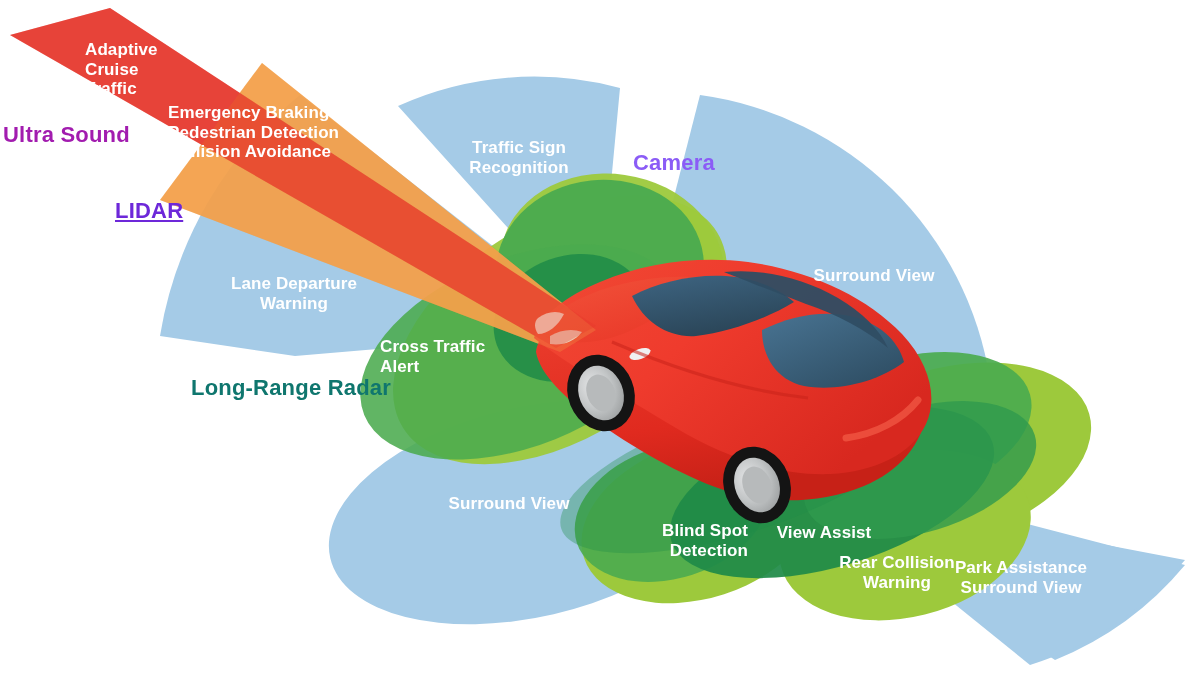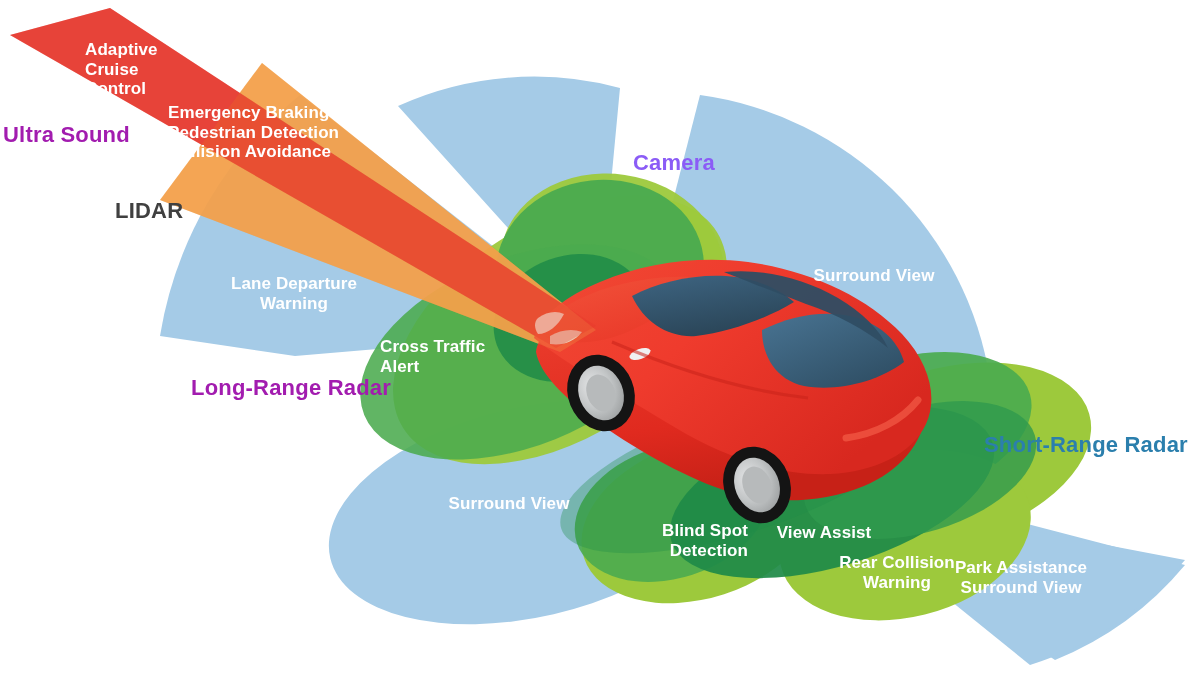--- a/index.html
+++ b/index.html
@@ -28,23 +28,23 @@
     color: #ffffff;
     font-weight: 600;
     line-height: 1.16;
     letter-spacing: 0.1px;
     white-space: pre-line;
     pointer-events: none;
   }
   .lbl.feature { font-size: 17px; }
   .lbl.sensor  { font-size: 22px; font-weight: 700; letter-spacing: 0.2px; }
   .c-ultra  { color: #a21caf; }
-  .c-lidar  { color: #404040; }
+  .c-lidar  { color: #6d28d9; text-decoration: underline; }
   .c-camera { color: #8b5cf6; }
-  .c-lrr    { color: #a21caf; }
+  .c-lrr    { color: #0f766e; }
   .c-srr    { color: #2b7fad; }
 </style>
 </head>
 <body>
 
 <div id="stage">
 
   <svg id="scene" viewBox="0 0 1200 692">
     <defs>
 
@@ -209,30 +209,31 @@
   </svg>
 
   <div class="lbl sensor c-ultra" style="left:3px; top:122px;">Ultra Sound</div>
 
   <div class="lbl sensor c-lidar" style="left:115px; top:198px;">LIDAR</div>
 
   <div class="lbl sensor c-camera" style="left:633px; top:150px;">Camera</div>
 
   <div class="lbl sensor c-lrr" style="left:191px; top:375px;">Long-Range Radar</div>
 
-  <div class="lbl sensor c-srr" style="left:984px; top:432px;">Short-Range Radar</div>
 
   <div class="lbl feature" style="left:85px; top:40px; text-align:left;">Adaptive
 Cruise
-Control</div>
+Traffic</div>
 
   <div class="lbl feature" style="left:168px; top:103px; text-align:left;">Emergency Braking
 Pedestrian Detection
 Collision Avoidance</div>
 
+  <div class="lbl feature" style="left:454px; top:138px; width:130px; text-align:center;">Traffic Sign
+Recognition</div>
 
   <div class="lbl feature" style="left:231px; top:274px; text-align:center;">Lane Departure
 Warning</div>
 
   <div class="lbl feature" style="left:380px; top:337px; width:140px; text-align:left;">Cross Traffic Alert</div>
 
   <div class="lbl feature" style="left:806px; top:266px; width:136px; text-align:center;">Surround View</div>
 
   <div class="lbl feature" style="left:441px; top:494px; width:136px; text-align:center;">Surround View</div>
 

